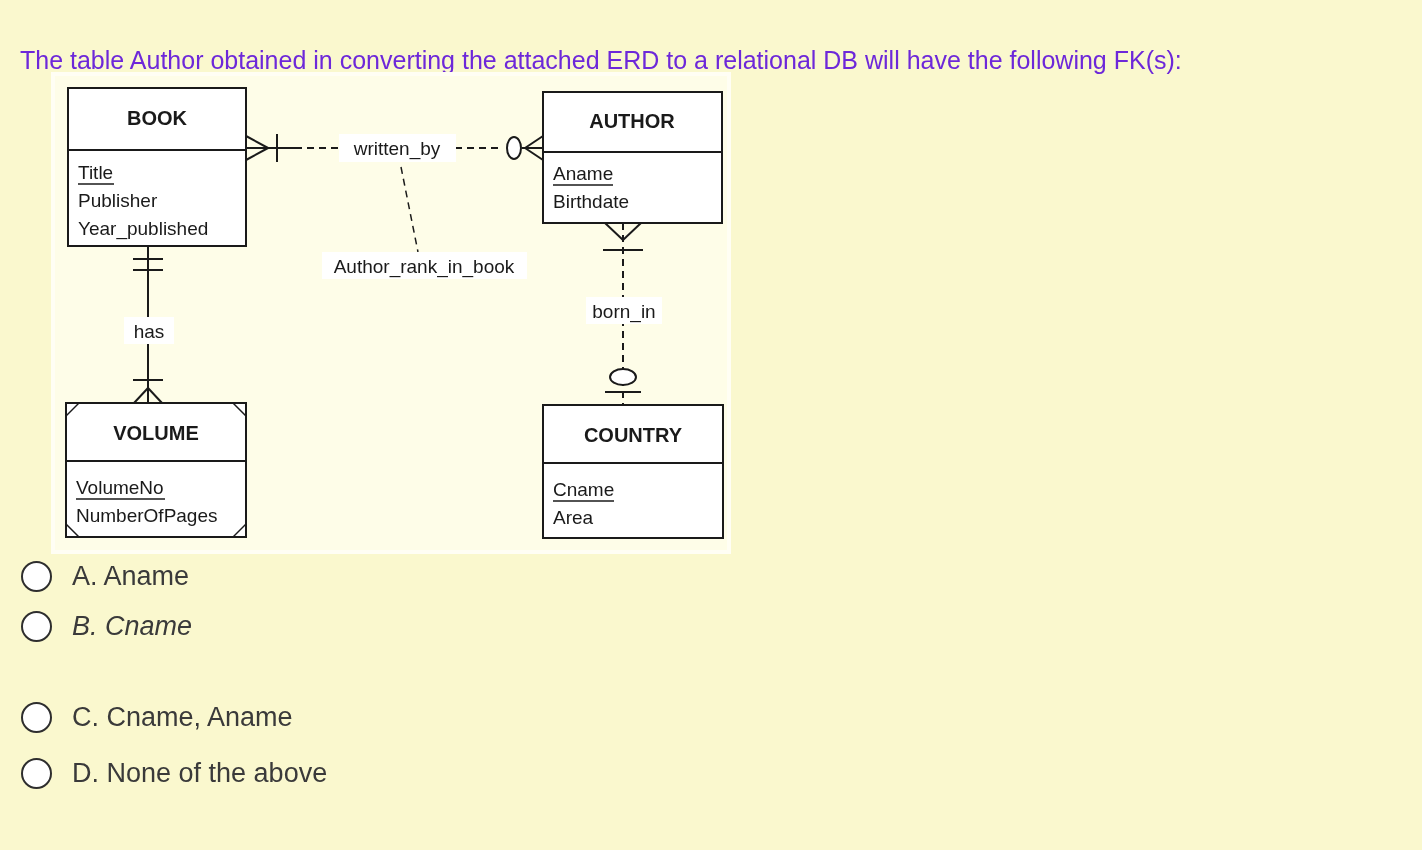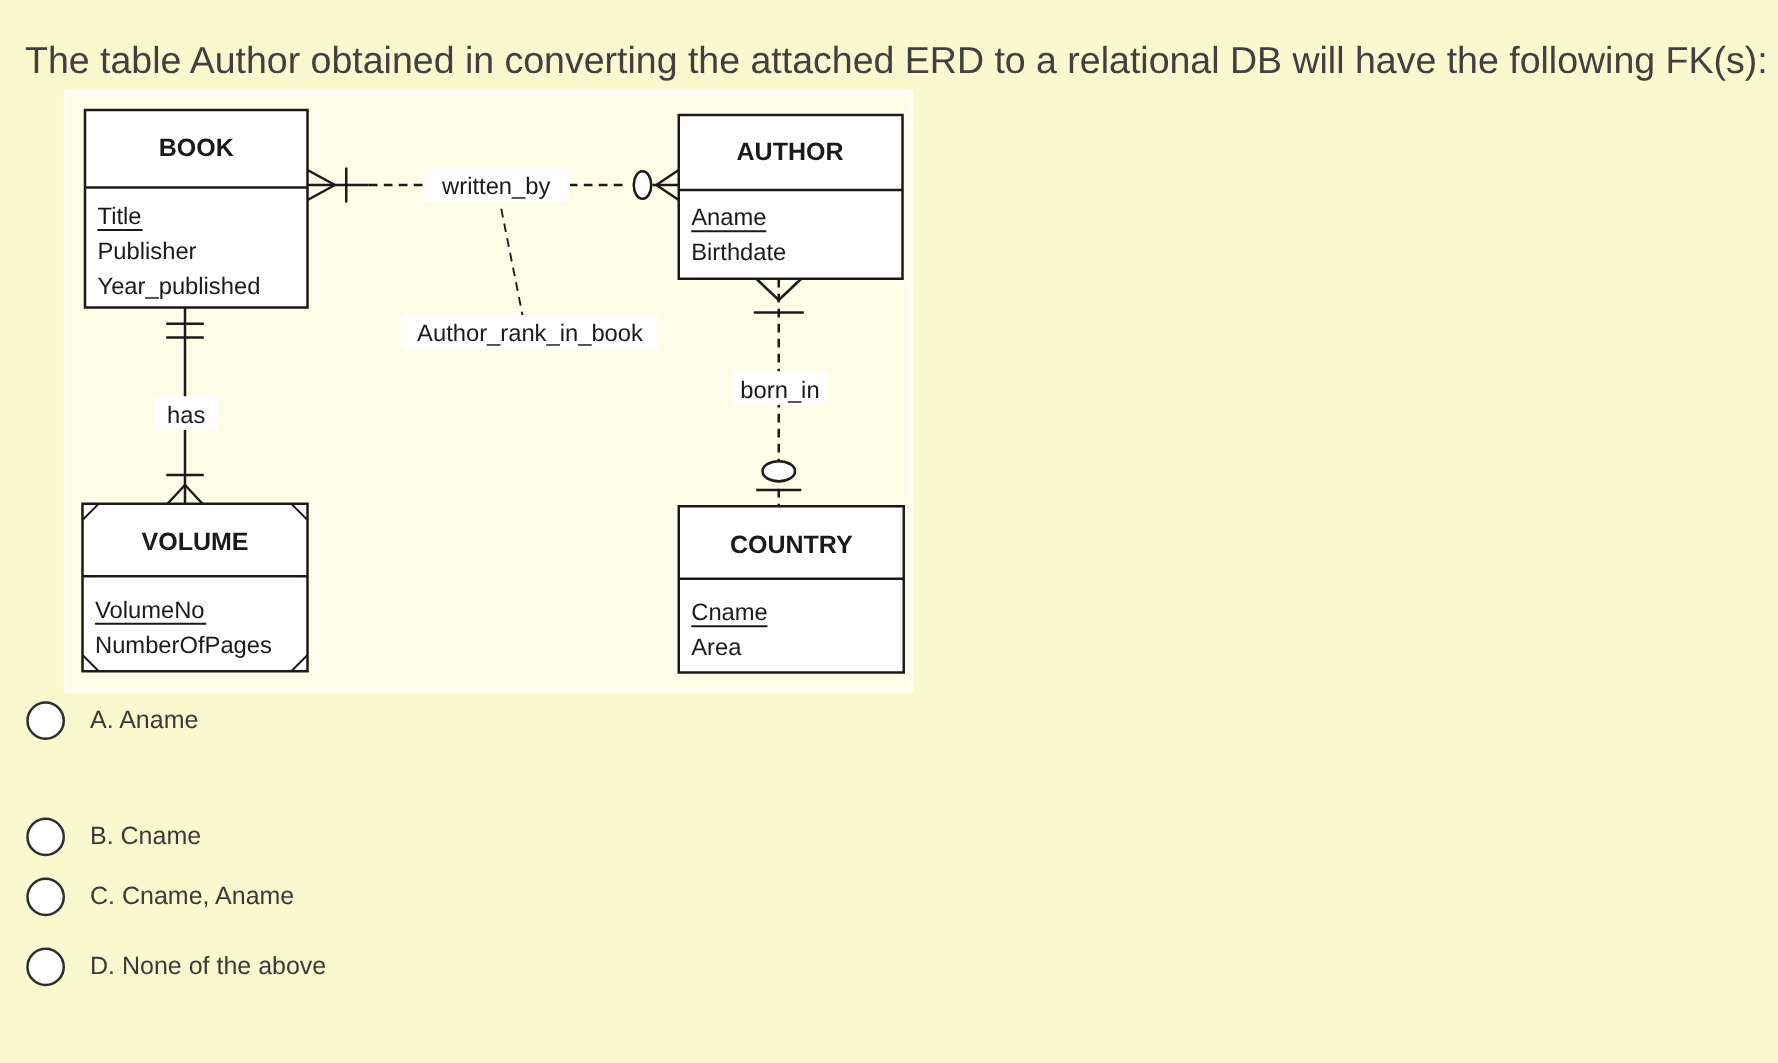--- a/index.html
+++ b/index.html
@@ -5,23 +5,23 @@
   * { margin: 0; padding: 0; box-sizing: border-box; }
   html, body {
     width: 1422px; height: 850px;
     background: #FAF8CE;
     font-family: "Liberation Sans", sans-serif;
     overflow: hidden;
     position: relative;
   }
   .question-text {
     position: absolute;
-    left: 20px; top: 32px;
-    font-size: 30px;
-    color: #404040;
+    left: 20px; top: 46px;
+    font-size: 25px;
+    color: #6d28d9;
     white-space: nowrap;
   }
   .erd-wrap {
     position: absolute;
     left: 55px; top: 76px;
     width: 672px; height: 474px;
     background: #FEFDE8;
     box-shadow: 0 0 0 4px #FFFEF4;
   }
   .erd-wrap svg { display: block; width: 672px; height: 474px; }
@@ -36,32 +36,32 @@
   .erd-rel-label { text-anchor: middle; }
   .erd-symbol-fill { fill: #FFFFFF; stroke: #1A1A1A; stroke-width: 2; }
 
   .options { position: absolute; left: 21px; top: 0; width: 900px; }
   .option-row {
     position: absolute;
     display: flex; align-items: center; gap: 20px;
     height: 36px; cursor: pointer;
   }
   .option-row.row-a { top: 558px; }
-  .option-row.row-b { top: 651px; }
+  .option-row.row-b { top: 608px; font-style: italic; }
   .option-row.row-c { top: 699px; }
   .option-row.row-d { top: 755px; }
   .radio-circle {
     width: 31px; height: 31px;
     border: 2.5px solid #2E2E2E;
     border-radius: 50%;
     background: #FFFFFF;
     flex: 0 0 auto;
   }
   .option-label {
-    font-size: 20px;
+    font-size: 27px;
     color: #3A3A3A;
     white-space: nowrap;
   }
 </style>
 </head>
 <body>
 
 <div class="question-text">The table Author obtained in converting the attached ERD to a relational DB will have the following FK(s):</div>
 
 <div class="erd-wrap">

